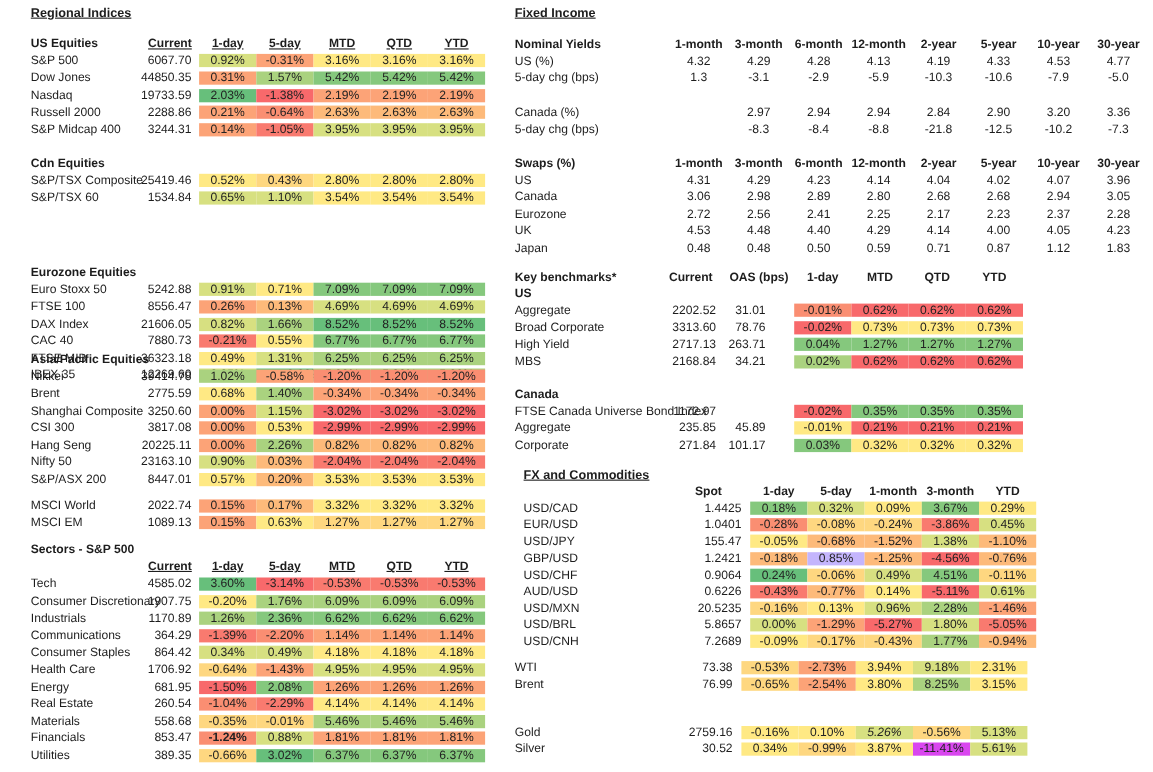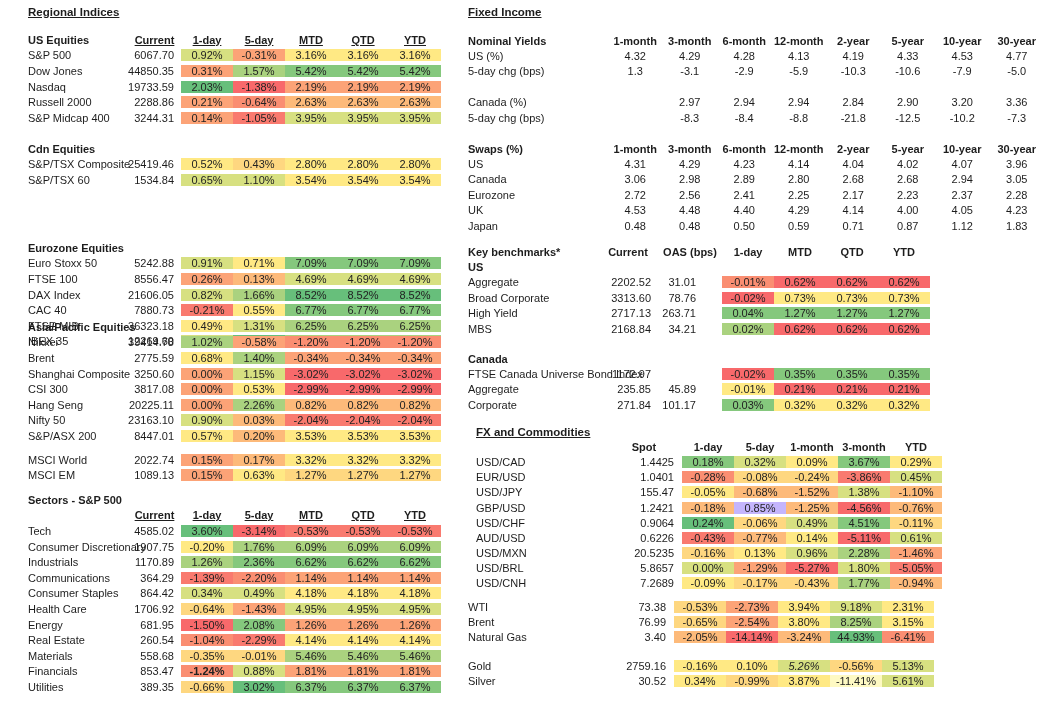--- a/index.html
+++ b/index.html
@@ -688,44 +688,35 @@
       </div>
       <div class="row">
         <div class="lbl">Brent</div>
         <div class="spot">76.99</div>
         <div class="cell" style="background: rgb(254, 215, 128);">-0.65%</div>
         <div class="cell" style="background: rgb(252, 163, 119);">-2.54%</div>
         <div class="cell" style="background: rgb(255, 233, 132);">3.80%</div>
         <div class="cell" style="background: rgb(170, 210, 127);">8.25%</div>
         <div class="cell" style="background: rgb(255, 233, 132);">3.15%</div>
       </div>
-      <div class="row">
-        <div class="lbl">Natural Gas</div>
-        <div class="spot">3.40</div>
-        <div class="cell" style="background: rgb(253, 186, 122);">-2.05%</div>
-        <div class="cell" style="background: rgb(248, 105, 107);">-14.14%</div>
-        <div class="cell" style="background: rgb(253, 186, 122);">-3.24%</div>
-        <div class="cell" style="background: rgb(103, 191, 123);">44.93%</div>
-        <div class="cell" style="background: rgb(250, 142, 114);">-6.41%</div>
-      </div>
     </div>
   <div class="tbl t-fx" style="left:468px;top:658px;">
       <div class="row">
         <div class="lbl">Gold</div>
         <div class="spot">2759.16</div>
         <div class="cell" style="background: rgb(255, 233, 132);">-0.16%</div>
         <div class="cell" style="background: rgb(255, 233, 132);">0.10%</div>
         <div class="cell" style="background: rgb(215, 224, 129); font-style: italic;">5.26%</div>
         <div class="cell" style="background: rgb(254, 215, 128);">-0.56%</div>
         <div class="cell" style="background: rgb(215, 224, 129);">5.13%</div>
       </div>
       <div class="row">
         <div class="lbl">Silver</div>
         <div class="spot">30.52</div>
         <div class="cell" style="background: rgb(255, 233, 132);">0.34%</div>
         <div class="cell" style="background: rgb(254, 215, 128);">-0.99%</div>
         <div class="cell" style="background: rgb(255, 233, 132);">3.87%</div>
-        <div class="cell" style="background: #fef9c3;">-11.41%</div>
+        <div class="cell" style="background: #d946ef;">-11.41%</div>
         <div class="cell" style="background: rgb(215, 224, 129);">5.61%</div>
       </div>
     </div>
 
 </div>
 
 </body></html>

